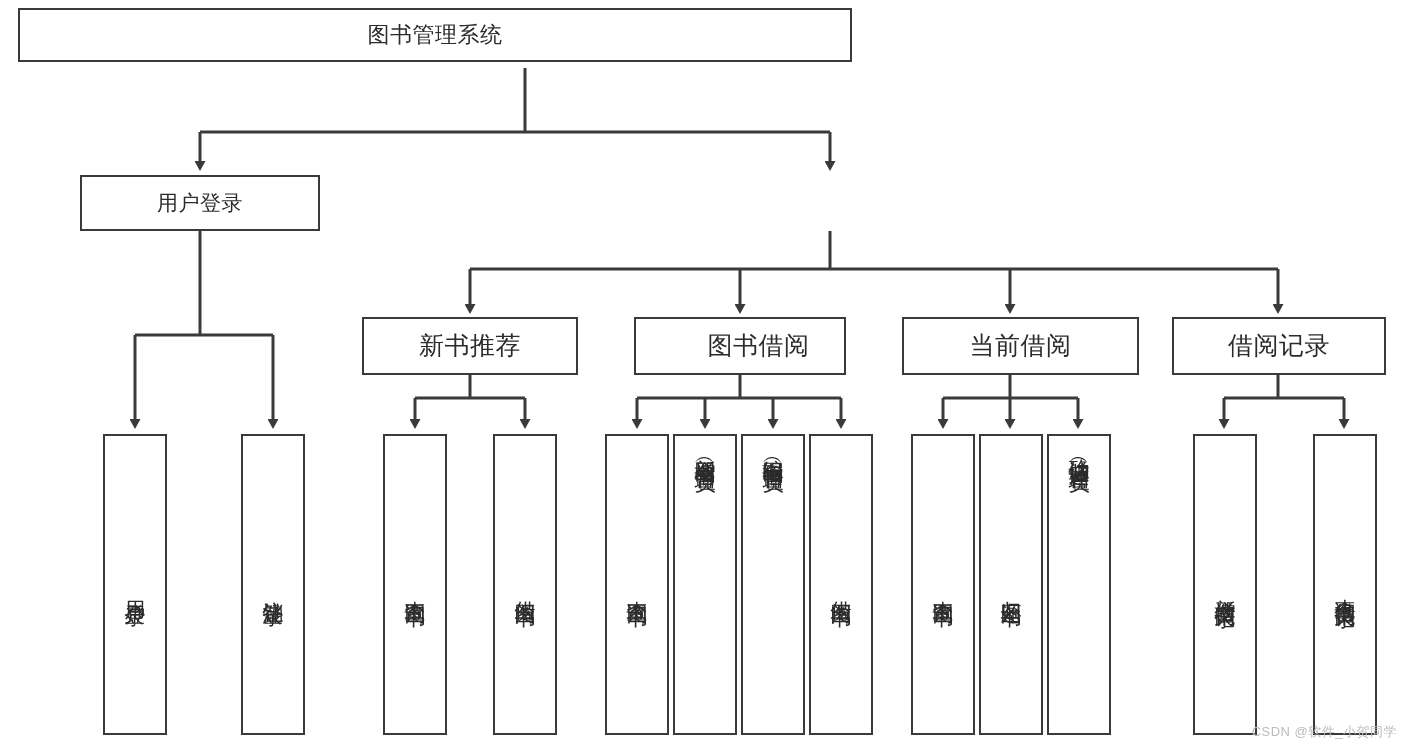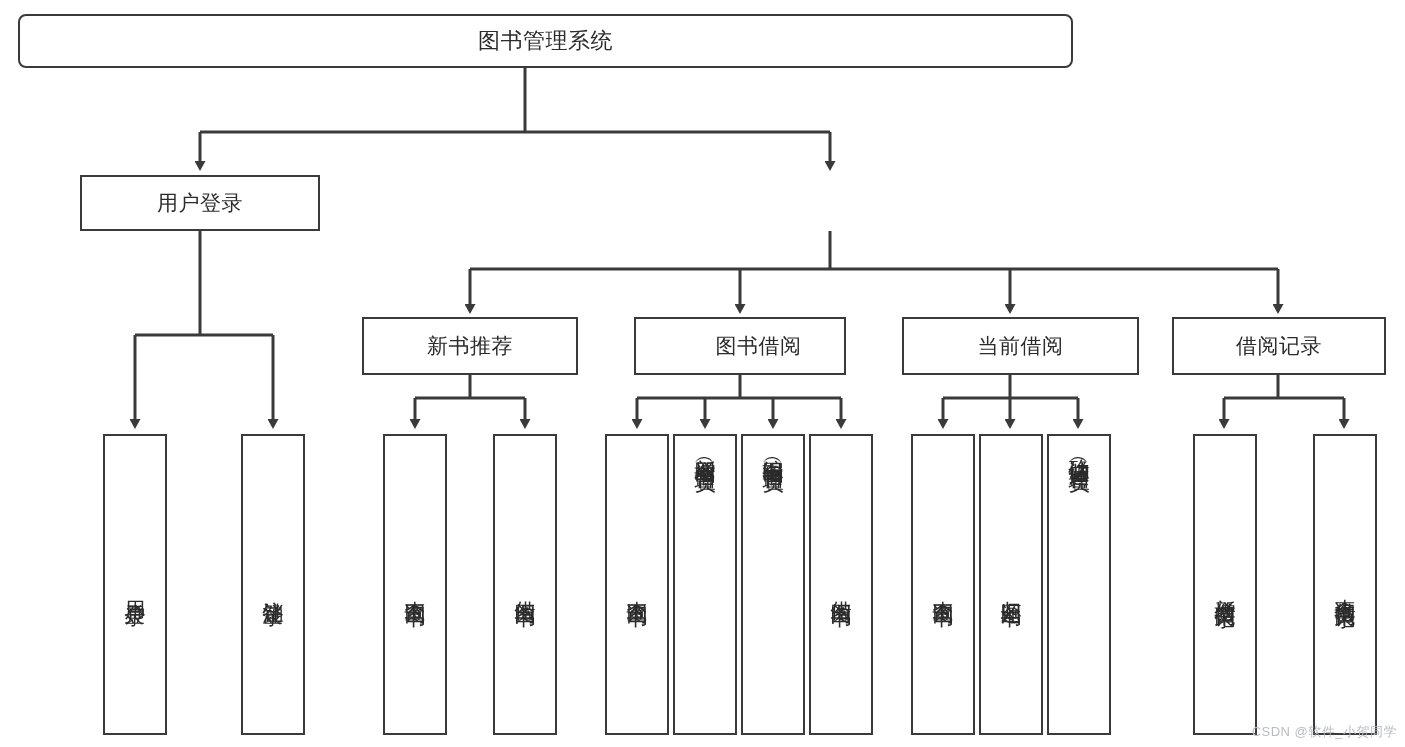--- a/index.html
+++ b/index.html
@@ -38,41 +38,40 @@
   .node-label {
     display: block;
     text-align: center;
     line-height: 1.18;
     color: #2b2b2b;
     letter-spacing: 0.5px;
   }
   
   .node.root {
     left: 18px;
-    top: 14px;
-    width: 1055px;
+    top: 8px;
+    width: 834px;
     height: 54px;
-    border-radius: 8px;
   }
   .node.root .node-label {
     font-size: 22px;
   }
   
   .node.lvl2 {
     height: 56px;
   }
   .node.lvl2 .node-label {
     font-size: 21px;
   }
   
   .node.lvl3 {
     height: 58px;
   }
   .node.lvl3 .node-label {
-    font-size: 21px;
+    font-size: 25px;
   }
   
   .node.leaf {
     top: 434px;
     height: 301px;
     width: 64px;
     align-items: flex-start;
     padding-top: 6px;
   }
   .node.leaf .node-label {

